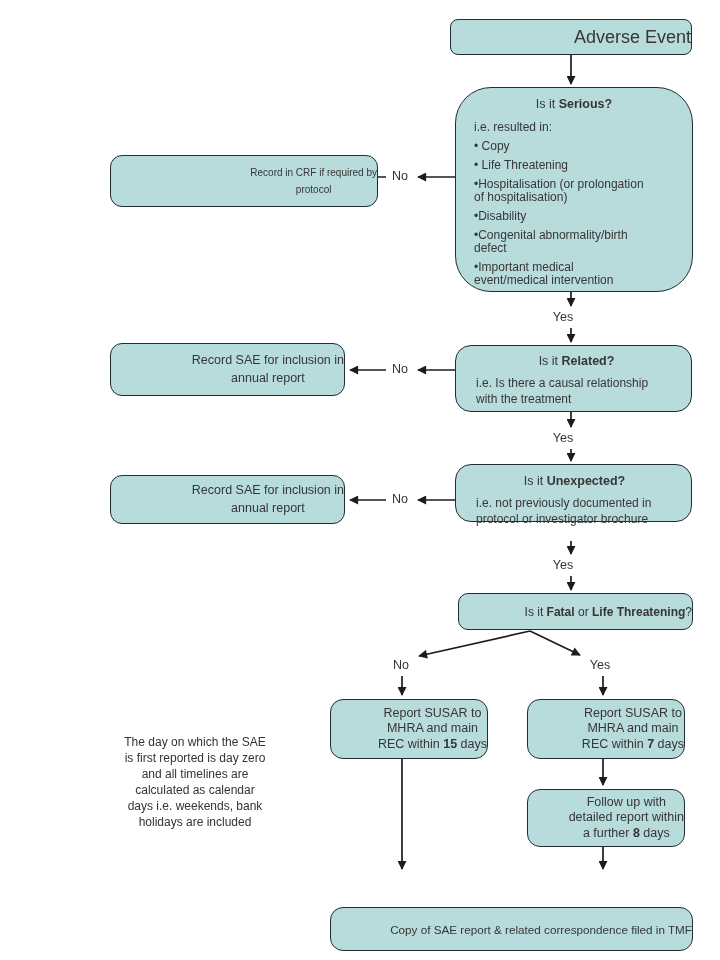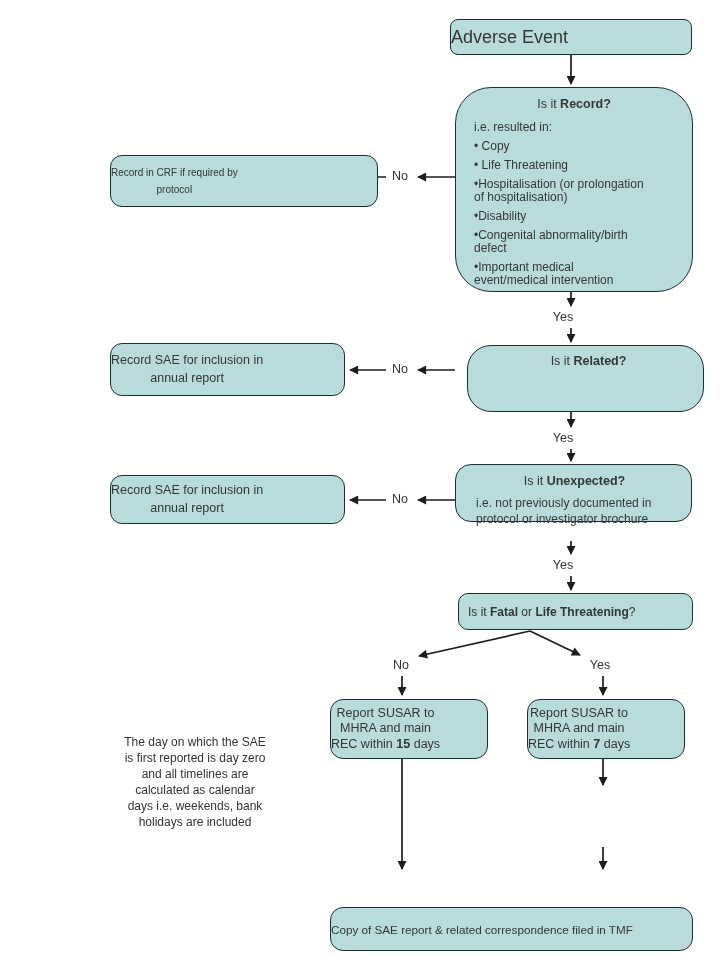--- a/index.html
+++ b/index.html
@@ -1,35 +1,35 @@
 <!DOCTYPE html>
 <html><head>
 <meta charset="utf-8">
 <style>
   html,body{margin:0;padding:0;background:#ffffff;}
   .stage{position:relative;width:720px;height:960px;background:#ffffff;overflow:hidden;
          font-family:"Liberation Sans","DejaVu Sans",sans-serif;color:#363636;}
   svg.arrows{position:absolute;left:0;top:0;width:720px;height:960px;pointer-events:none;}
   .node{position:absolute;background:#b8dbdc;border:1.6px solid #1f2d35;box-sizing:border-box;
         color:#363636;font-size:12px;}
-  .center{display:flex;align-items:center;justify-content:flex-start;text-align:center;}
+  .center{display:flex;align-items:center;justify-content:flex-end;text-align:center;}
   .pre{white-space:pre-line;}
   .elabel{position:absolute;width:34px;text-align:center;font-size:12.5px;color:#333333;}
 
   #n-adverse{left:450px;top:19px;width:242px;height:36px;border-radius:8px;font-size:18px;}
   #n-serious{left:455px;top:87px;width:238px;height:205px;border-radius:36px;
              padding:9px 10px 0 18px;overflow:hidden;}
   #n-serious .d-title{margin-bottom:10px;margin-right:8px;}
   .d-title{text-align:center;font-size:12.5px;}
   .s-item{margin-bottom:6px;line-height:13px;}
   .s-item:first-of-type{margin-bottom:8px;}
   #n-record-crf{left:110px;top:155px;width:268px;height:52px;border-radius:12px;
                 font-size:10px;line-height:17.5px;}
-  #n-related{left:455px;top:345px;width:237px;height:67px;border-radius:24px;
-             padding:8px 14px 16px 20px;margin-left:12px;}
+  #n-related{left:455px;top:345px;width:237px;height:67px;border-radius:16px;
+             padding:8px 14px 16px 20px;}
   #n-record-sae1{left:110px;top:343px;width:235px;height:53px;border-radius:12px;
                  font-size:12.5px;line-height:17.5px;}
   #n-unexpected{left:455px;top:464px;width:237px;height:58px;border-radius:16px;
                 padding:9px 18px 0 20px;}
   #n-record-sae2{left:110px;top:475px;width:235px;height:49px;border-radius:12px;
                  font-size:12.5px;line-height:17.5px;}
   .d-body{margin-top:8px;line-height:15.5px;font-size:12px;}
   #n-fatal{left:458px;top:593px;width:235px;height:37px;border-radius:10px;font-size:12px;padding-left:9px;}
   #n-susar15{left:330px;top:699px;width:158px;height:60px;border-radius:13px;
              font-size:12.5px;line-height:15.5px;}
@@ -94,38 +94,40 @@
       <line x1="603" y1="759" x2="603" y2="785" marker-end="url(#ah)"></line>
       <line x1="603" y1="847" x2="603" y2="869" marker-end="url(#ah)"></line>
     </g>
   </svg>
 
   <div class="node center" id="n-adverse">
     <span>Adverse Event</span>
   </div>
 
   <div class="node" id="n-serious">
-    <div class="d-title"><span>Is it </span><b>Record?</b></div>
+    <div class="d-title"><span>Is it </span><b>Serious?</b></div>
     <div class="s-item pre">i.e. resulted in:</div>
     <div class="s-item pre">• Copy</div>
     <div class="s-item pre">• Life Threatening</div>
     <div class="s-item pre">•Hospitalisation (or prolongation
 of hospitalisation)</div>
     <div class="s-item pre">•Disability</div>
     <div class="s-item pre">•Congenital abnormality/birth
 defect</div>
     <div class="s-item pre">•Important medical
 event/medical intervention</div>
   </div>
 
   <div class="node center pre" id="n-record-crf">Record in CRF if required by
 protocol</div>
 
   <div class="node" id="n-related">
     <div class="d-title"><span>Is it </span><b>Related?</b></div>
+    <div class="d-body pre">i.e. Is there a causal relationship
+with the treatment</div>
   </div>
 
   <div class="node center pre" id="n-record-sae1">Record SAE for inclusion in
 annual report</div>
 
   <div class="node" id="n-unexpected">
     <div class="d-title"><span>Is it </span><b>Unexpected?</b></div>
     <div class="d-body pre">i.e. not previously documented in
 protocol or investigator brochure</div>
   </div>
@@ -142,20 +144,25 @@
 MHRA and main
 REC within </span><b>15</b><span> days</span></div>
   </div>
 
   <div class="node center" id="n-susar7">
     <div><span class="pre">Report SUSAR to
 MHRA and main
 REC within </span><b>7</b><span> days</span></div>
   </div>
 
+  <div class="node center" id="n-followup">
+    <div><span class="pre">Follow up with
+detailed report within
+a further </span><b>8</b><span> days</span></div>
+  </div>
 
   <div class="node center" id="n-tmf">
     <span>Copy of SAE report &amp; related correspondence filed in TMF</span>
   </div>
 
   <div class="elabel" id="l-no1">No</div>
   <div class="elabel" id="l-no2">No</div>
   <div class="elabel" id="l-no3">No</div>
   <div class="elabel" id="l-no4">No</div>
   <div class="elabel" id="l-yes1">Yes</div>

